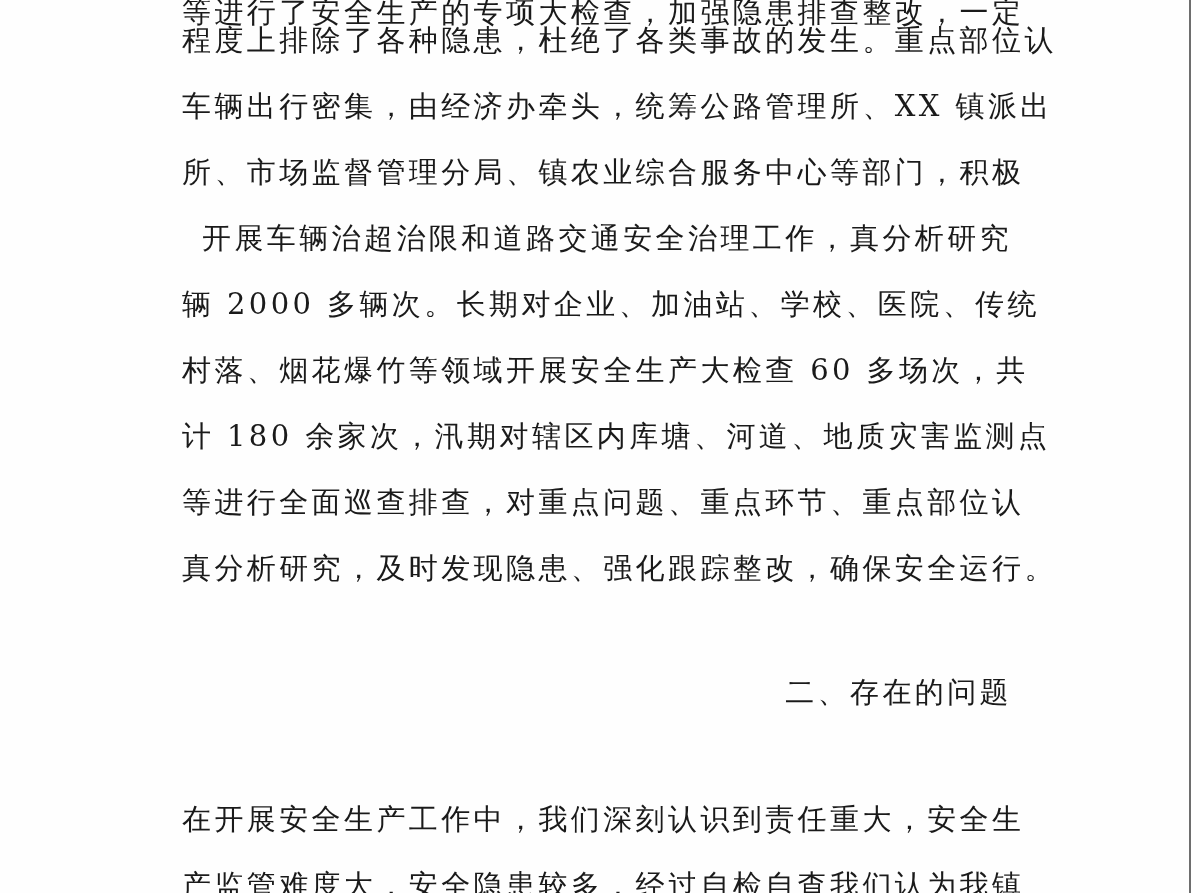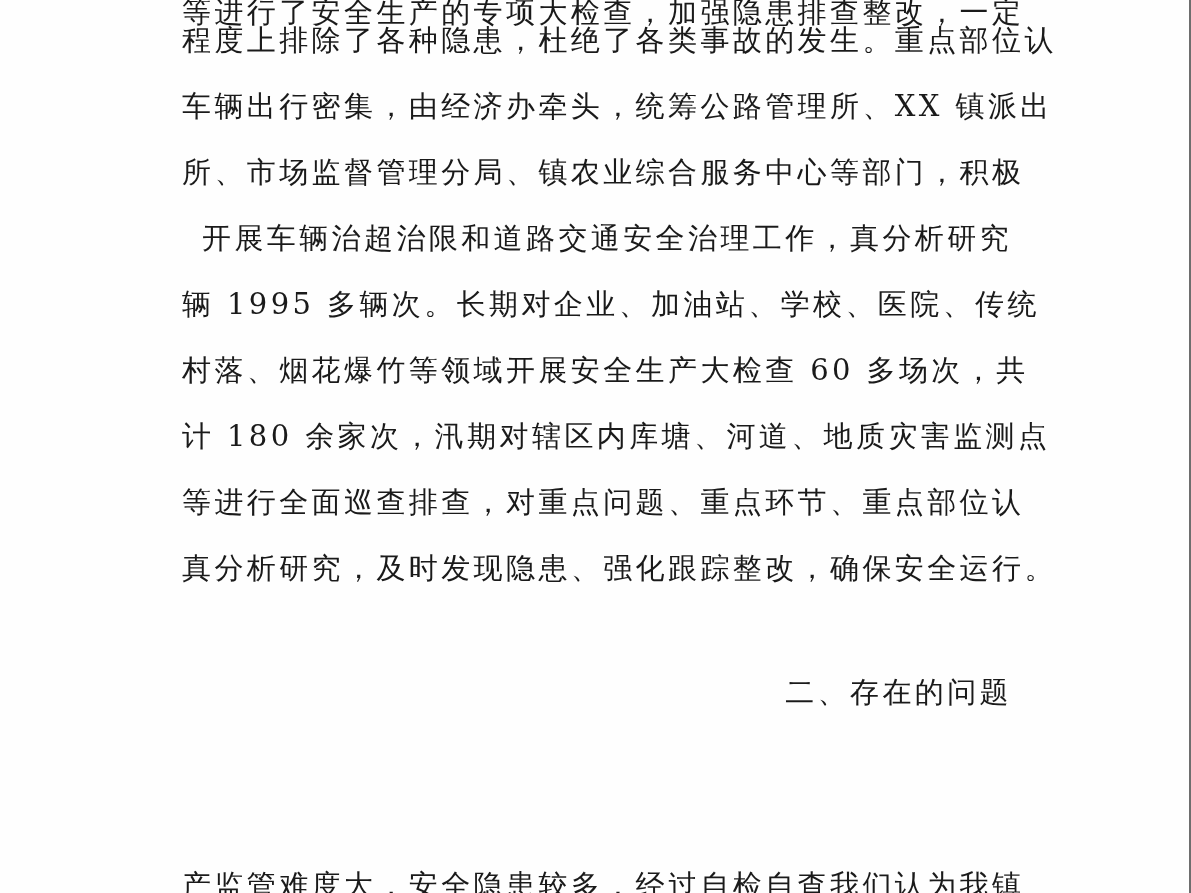--- a/index.html
+++ b/index.html
@@ -25,23 +25,24 @@
   </style>
 </head>
 <body>
 
 <div class="page">
   <div class="line" style="top:-8px">等进行了安全生产的专项大检查，加强隐患排查整改，一定</div>
   <div class="line" style="top:20px">程度上排除了各种隐患，杜绝了各类事故的发生。重点部位认</div>
   <div class="line" style="top:152px">所、市场监督管理分局、镇农业综合服务中心等部门，积极</div>
   <div class="line" style="top:86px">车辆出行密集，由经济办牵头，统筹公路管理所、XX 镇派出</div>
   <div class="line" style="top:218px">开展车辆治超治限和道路交通安全治理工作，真分析研究</div>
-  <div class="line" style="top:284px">辆 1995 多辆次。长期对企业、加油站、学校、医院、传统</div>
+  <div class="line" style="top:284px">辆 2000 多辆次。长期对企业、加油站、学校、医院、传统</div>
   <div class="line" style="top:350px">村落、烟花爆竹等领域开展安全生产大检查 60 多场次，共</div>
   <div class="line" style="top:416px">计 180 余家次，汛期对辖区内库塘、河道、地质灾害监测点</div>
   <div class="line" style="top:482px">等进行全面巡查排查，对重点问题、重点环节、重点部位认</div>
   <div class="line" style="top:548px">真分析研究，及时发现隐患、强化跟踪整改，确保安全运行。</div>
 
   <div class="line" style="top:672px">二、存在的问题</div>
 
+  <div class="line" style="top:799px">在开展安全生产工作中，我们深刻认识到责任重大，安全生</div>
   <div class="line" style="top:865px">产监管难度大，安全隐患较多，经过自检自查我们认为我镇</div>
 </div>
 <div class="edge"></div>
 
 </body></html>

